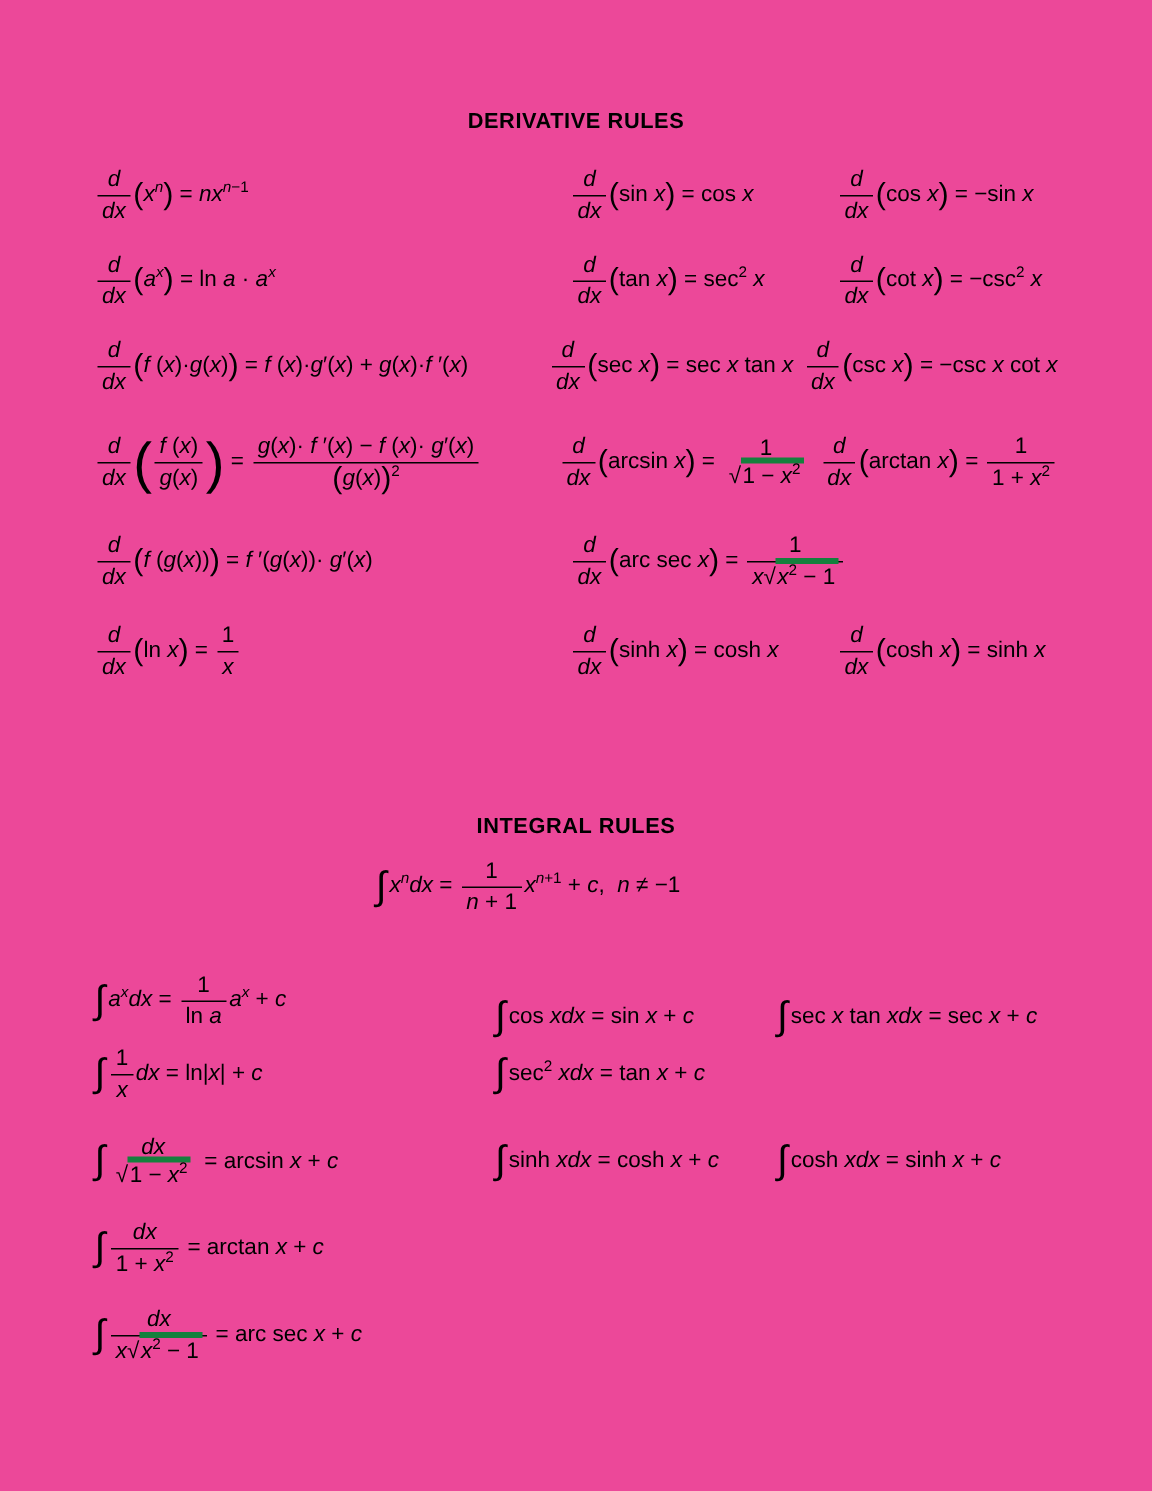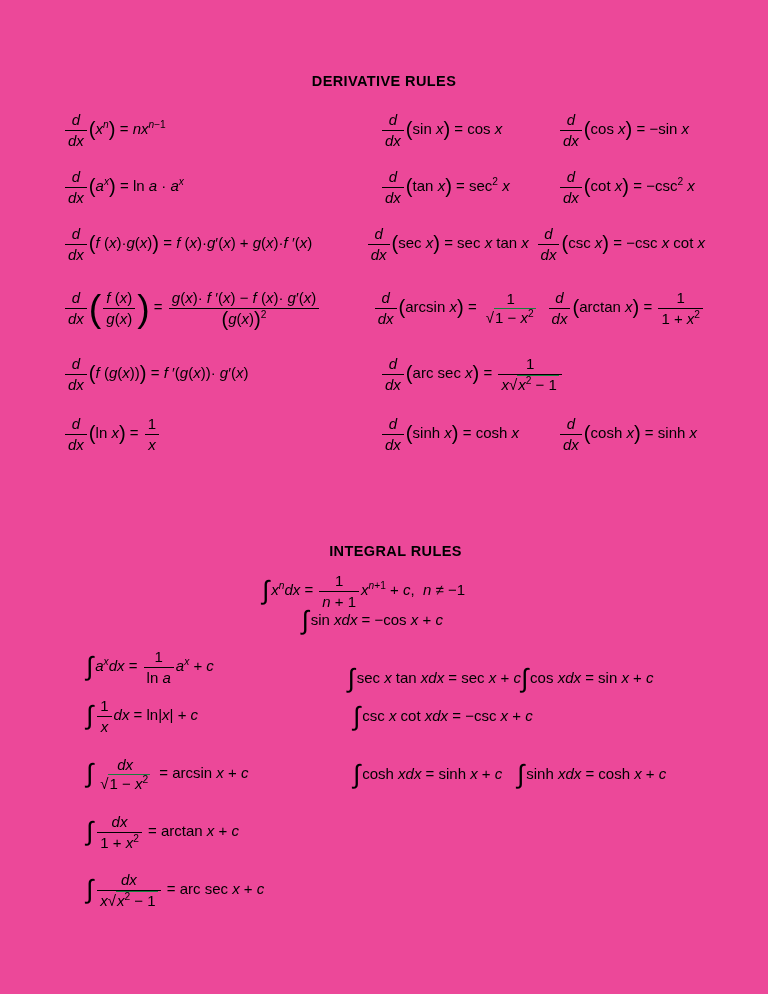--- a/index.html
+++ b/index.html
@@ -13,42 +13,42 @@
     color:#000;
     overflow:hidden;
   }
   .section-title{
     text-align:center;
     font-weight:bold;
     font-size:14.5px;
     letter-spacing:.4px;
     margin:0 0 12px 0;
   }
-  .sec-integrals{margin-top:80px;margin-left:23px;}
+  .sec-integrals{margin-top:80px;}
   .rows{display:flex;flex-direction:column;}
   .row{display:flex;align-items:center;}
   .cell{display:flex;align-items:center;box-sizing:border-box;}
   
   .d-col1{width:317px;}
   .d-col2{width:178px;}
   .d-col3{flex:1;}
   .i-col1{width:267px;}
   .i-col2{width:188px;}
   .i-col3{flex:1;}
   
   .formula{font-size:15px;line-height:1.2;font-style:normal;white-space:nowrap;}
   .formula i{font-style:italic;font-family:inherit;}
   .fr{display:inline-block;vertical-align:middle;text-align:center;margin:0 2px;}
   .fr>.nu,.fr>.de{display:block;padding:0 3px;line-height:1.3;}
   .fr>.de{border-top:1px solid #000;}
   .p{font-size:1.35em;font-style:normal;line-height:0;vertical-align:-0.1em;}
   .p2{font-size:2.5em;font-style:normal;line-height:0;vertical-align:middle;}
   .int{font-size:1.75em;line-height:0;vertical-align:-0.14em;padding-right:2px;}
   .sq{white-space:nowrap;}
-  .rad{border-top:1px solid #15803d;padding:0 2px 0 1px;}
+  .rad{border-top:4px solid #15803d;padding:0 2px 0 1px;}
   sup{font-size:0.68em;line-height:0;}
 </style>
 </head>
 <body>
 
 <div class="page">
 
   <section class="sec-derivatives">
     <h1 class="section-title">DERIVATIVE RULES</h1>
     <div class="rows">
@@ -119,52 +119,49 @@
       </div>
   </section>
 
   <section class="sec-integrals">
     <h1 class="section-title">INTEGRAL RULES</h1>
     <div class="rows">
         <div class="row" style="min-height: 58px; flex-direction: column;">
           <div class="cell i-col1">
             <span class="formula"><span class="int">∫</span><i>x</i><sup><i>n</i></sup><i>dx</i> = <span class="fr"><span class="nu">1</span><span class="de"><i>n</i> + 1</span></span><i>x</i><sup><i>n</i>+1</sup> + <i>c</i>,&nbsp;&nbsp;<i>n</i> ≠ −1</span>
           </div>
-          <div class="cell i-col2">
-            <span class="formula"><span class="int">∫</span>sin <i>xdx</i> = −cos <i>x</i> + <i>c</i></span>
-          </div>
         </div>
         <div class="row" style="min-height: 58px; align-items: flex-end;">
           <div class="cell i-col1">
             <span class="formula"><span class="int">∫</span><i>a</i><sup><i>x</i></sup><i>dx</i> = <span class="fr"><span class="nu">1</span><span class="de">ln <i>a</i></span></span><i>a</i><sup><i>x</i></sup> + <i>c</i></span>
           </div>
+          <div class="cell i-col2">
+            <span class="formula"><span class="int">∫</span>cos <i>xdx</i> = sin <i>x</i> + <i>c</i></span>
+          </div>
           <div class="cell i-col3">
             <span class="formula"><span class="int">∫</span>sec <i>x</i> tan <i>xdx</i> = sec <i>x</i> + <i>c</i></span>
-          </div>
-          <div class="cell i-col2">
-            <span class="formula"><span class="int">∫</span>cos <i>xdx</i> = sin <i>x</i> + <i>c</i></span>
           </div>
         </div>
         <div class="row" style="min-height: 58px;">
           <div class="cell i-col1">
             <span class="formula"><span class="int">∫</span><span class="fr"><span class="nu">1</span><span class="de"><i>x</i></span></span><i>dx</i> = ln|<i>x</i>| + <i>c</i></span>
           </div>
-          <div class="cell i-col3">
-            <span class="formula"><span class="int">∫</span>csc <i>x</i> cot <i>xdx</i> = −csc <i>x</i> + <i>c</i></span>
+          <div class="cell i-col2">
+            <span class="formula"><span class="int">∫</span>sec<sup>2</sup> <i>xdx</i> = tan <i>x</i> + <i>c</i></span>
           </div>
         </div>
         <div class="row" style="min-height: 58px;">
           <div class="cell i-col1">
             <span class="formula"><span class="int">∫</span><span class="fr"><span class="nu"><i>dx</i></span><span class="de" style="border:none"><span class="sq">√<span class="rad">1 − <i>x</i><sup>2</sup></span></span></span></span> = arcsin <i>x</i> + <i>c</i></span>
           </div>
+          <div class="cell i-col2">
+            <span class="formula"><span class="int">∫</span>sinh <i>xdx</i> = cosh <i>x</i> + <i>c</i></span>
+          </div>
           <div class="cell i-col3">
             <span class="formula"><span class="int">∫</span>cosh <i>xdx</i> = sinh <i>x</i> + <i>c</i></span>
-          </div>
-          <div class="cell i-col2">
-            <span class="formula"><span class="int">∫</span>sinh <i>xdx</i> = cosh <i>x</i> + <i>c</i></span>
           </div>
         </div>
         <div class="row" style="min-height: 58px;">
           <div class="cell i-col1">
             <span class="formula"><span class="int">∫</span><span class="fr"><span class="nu"><i>dx</i></span><span class="de">1 + <i>x</i><sup>2</sup></span></span> = arctan <i>x</i> + <i>c</i></span>
           </div>
           <div class="cell i-col2"></div>
           <div class="cell i-col3"></div>
         </div>
         <div class="row" style="min-height: 58px;">

